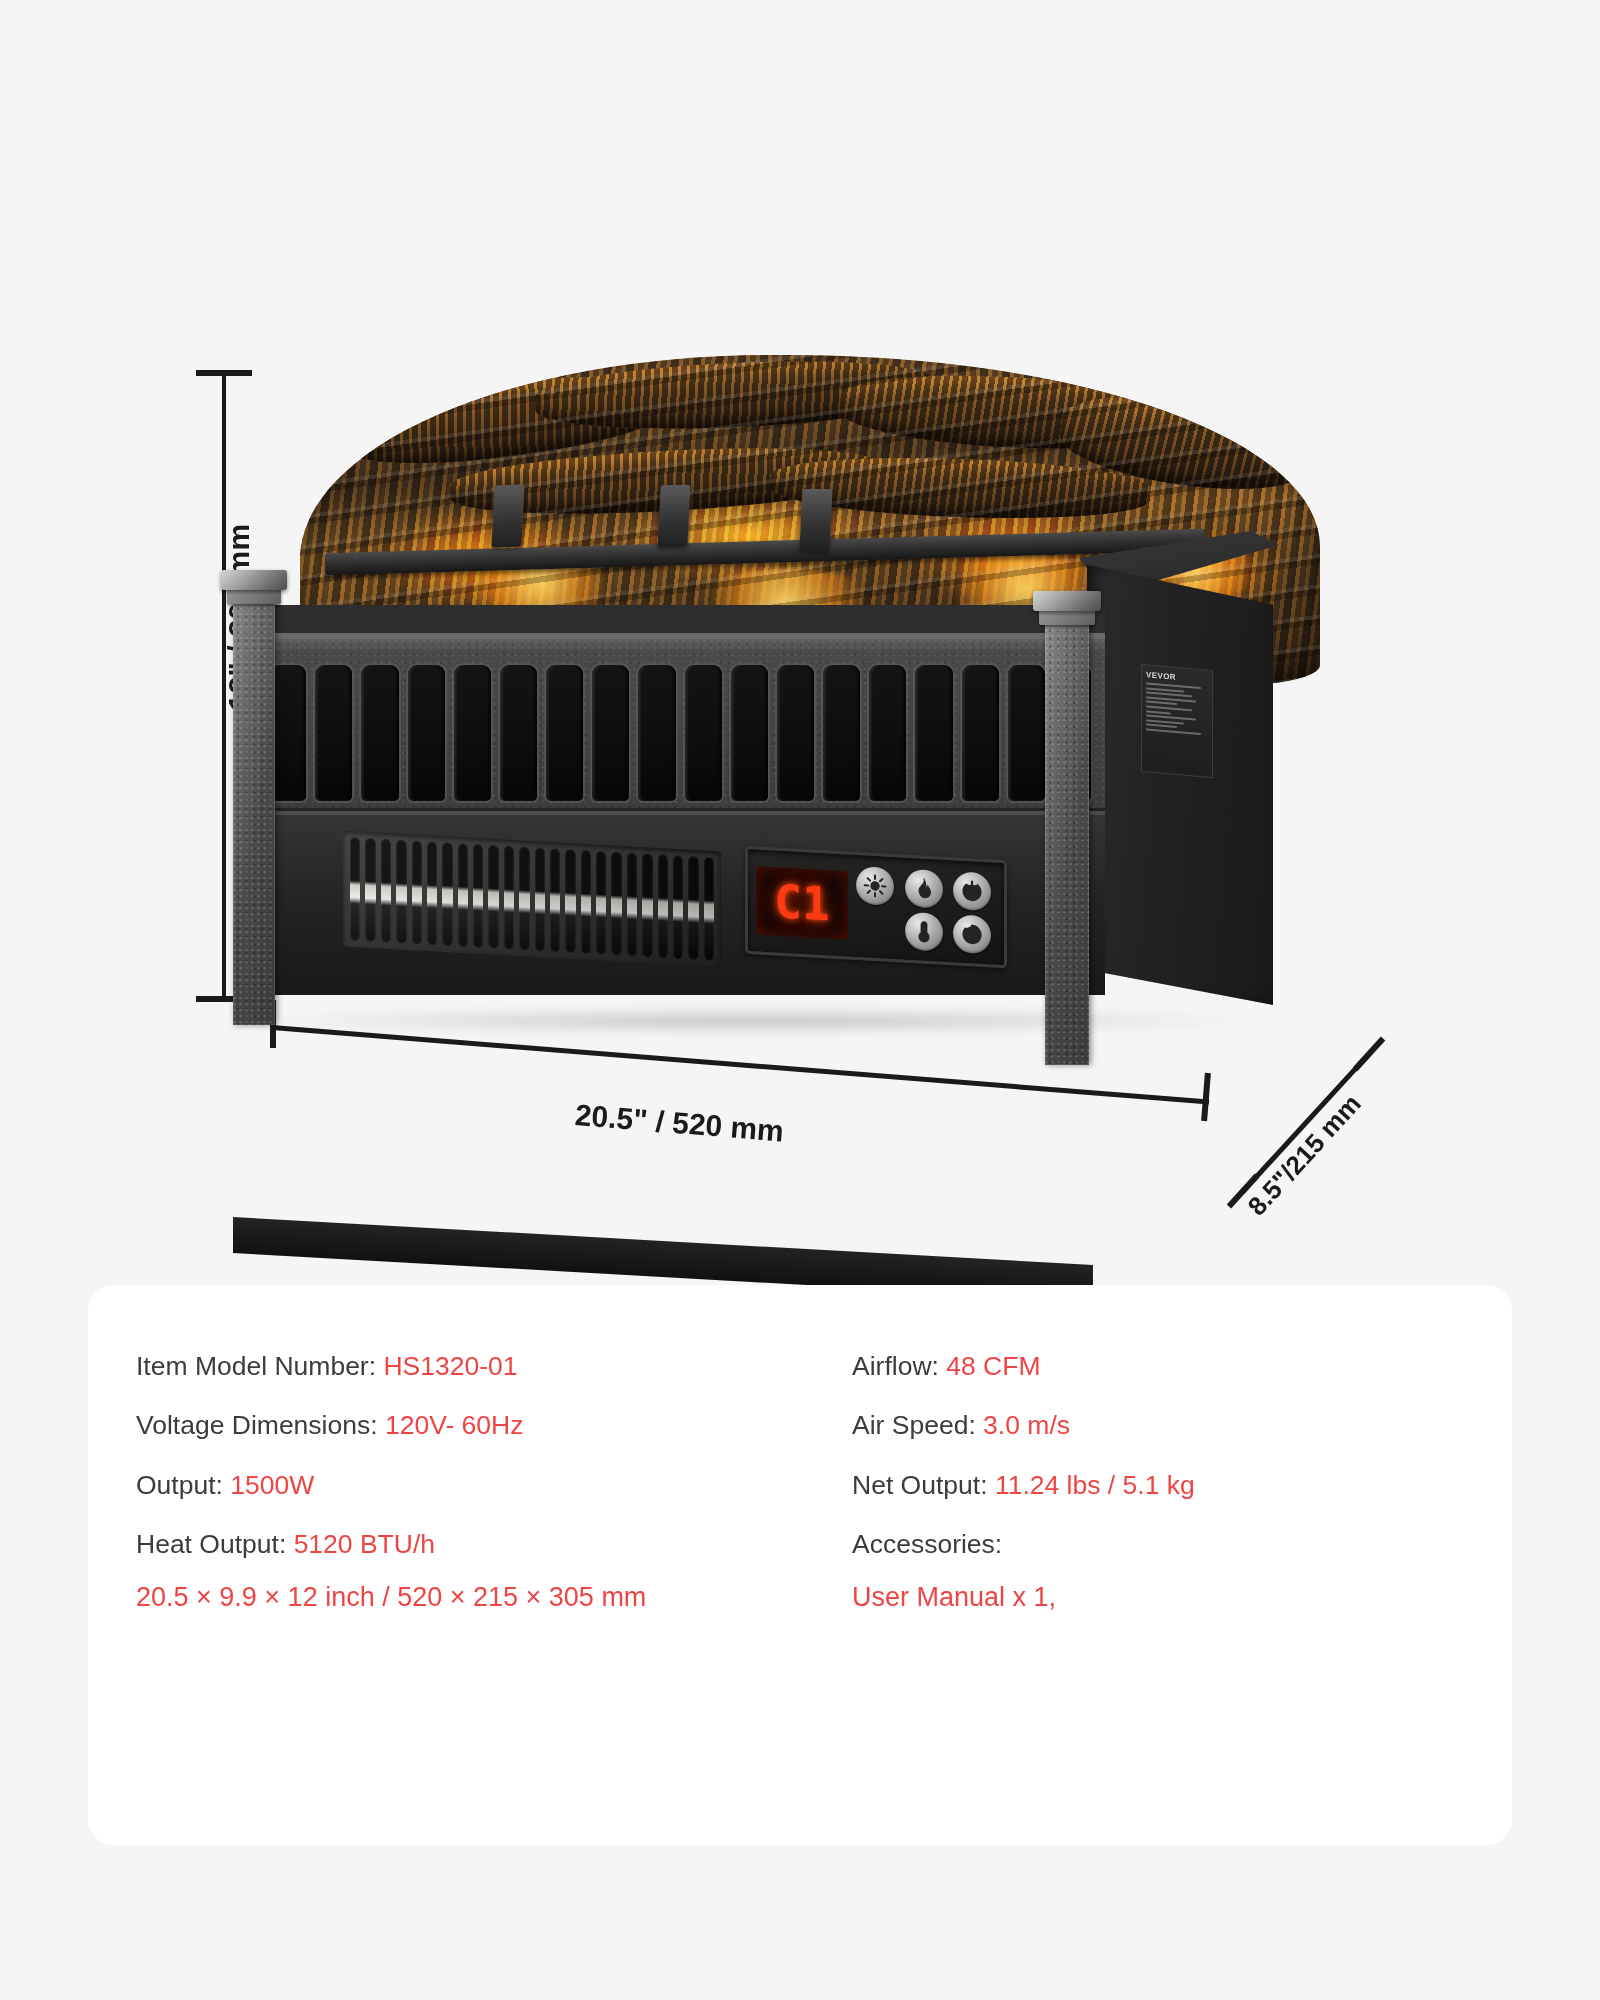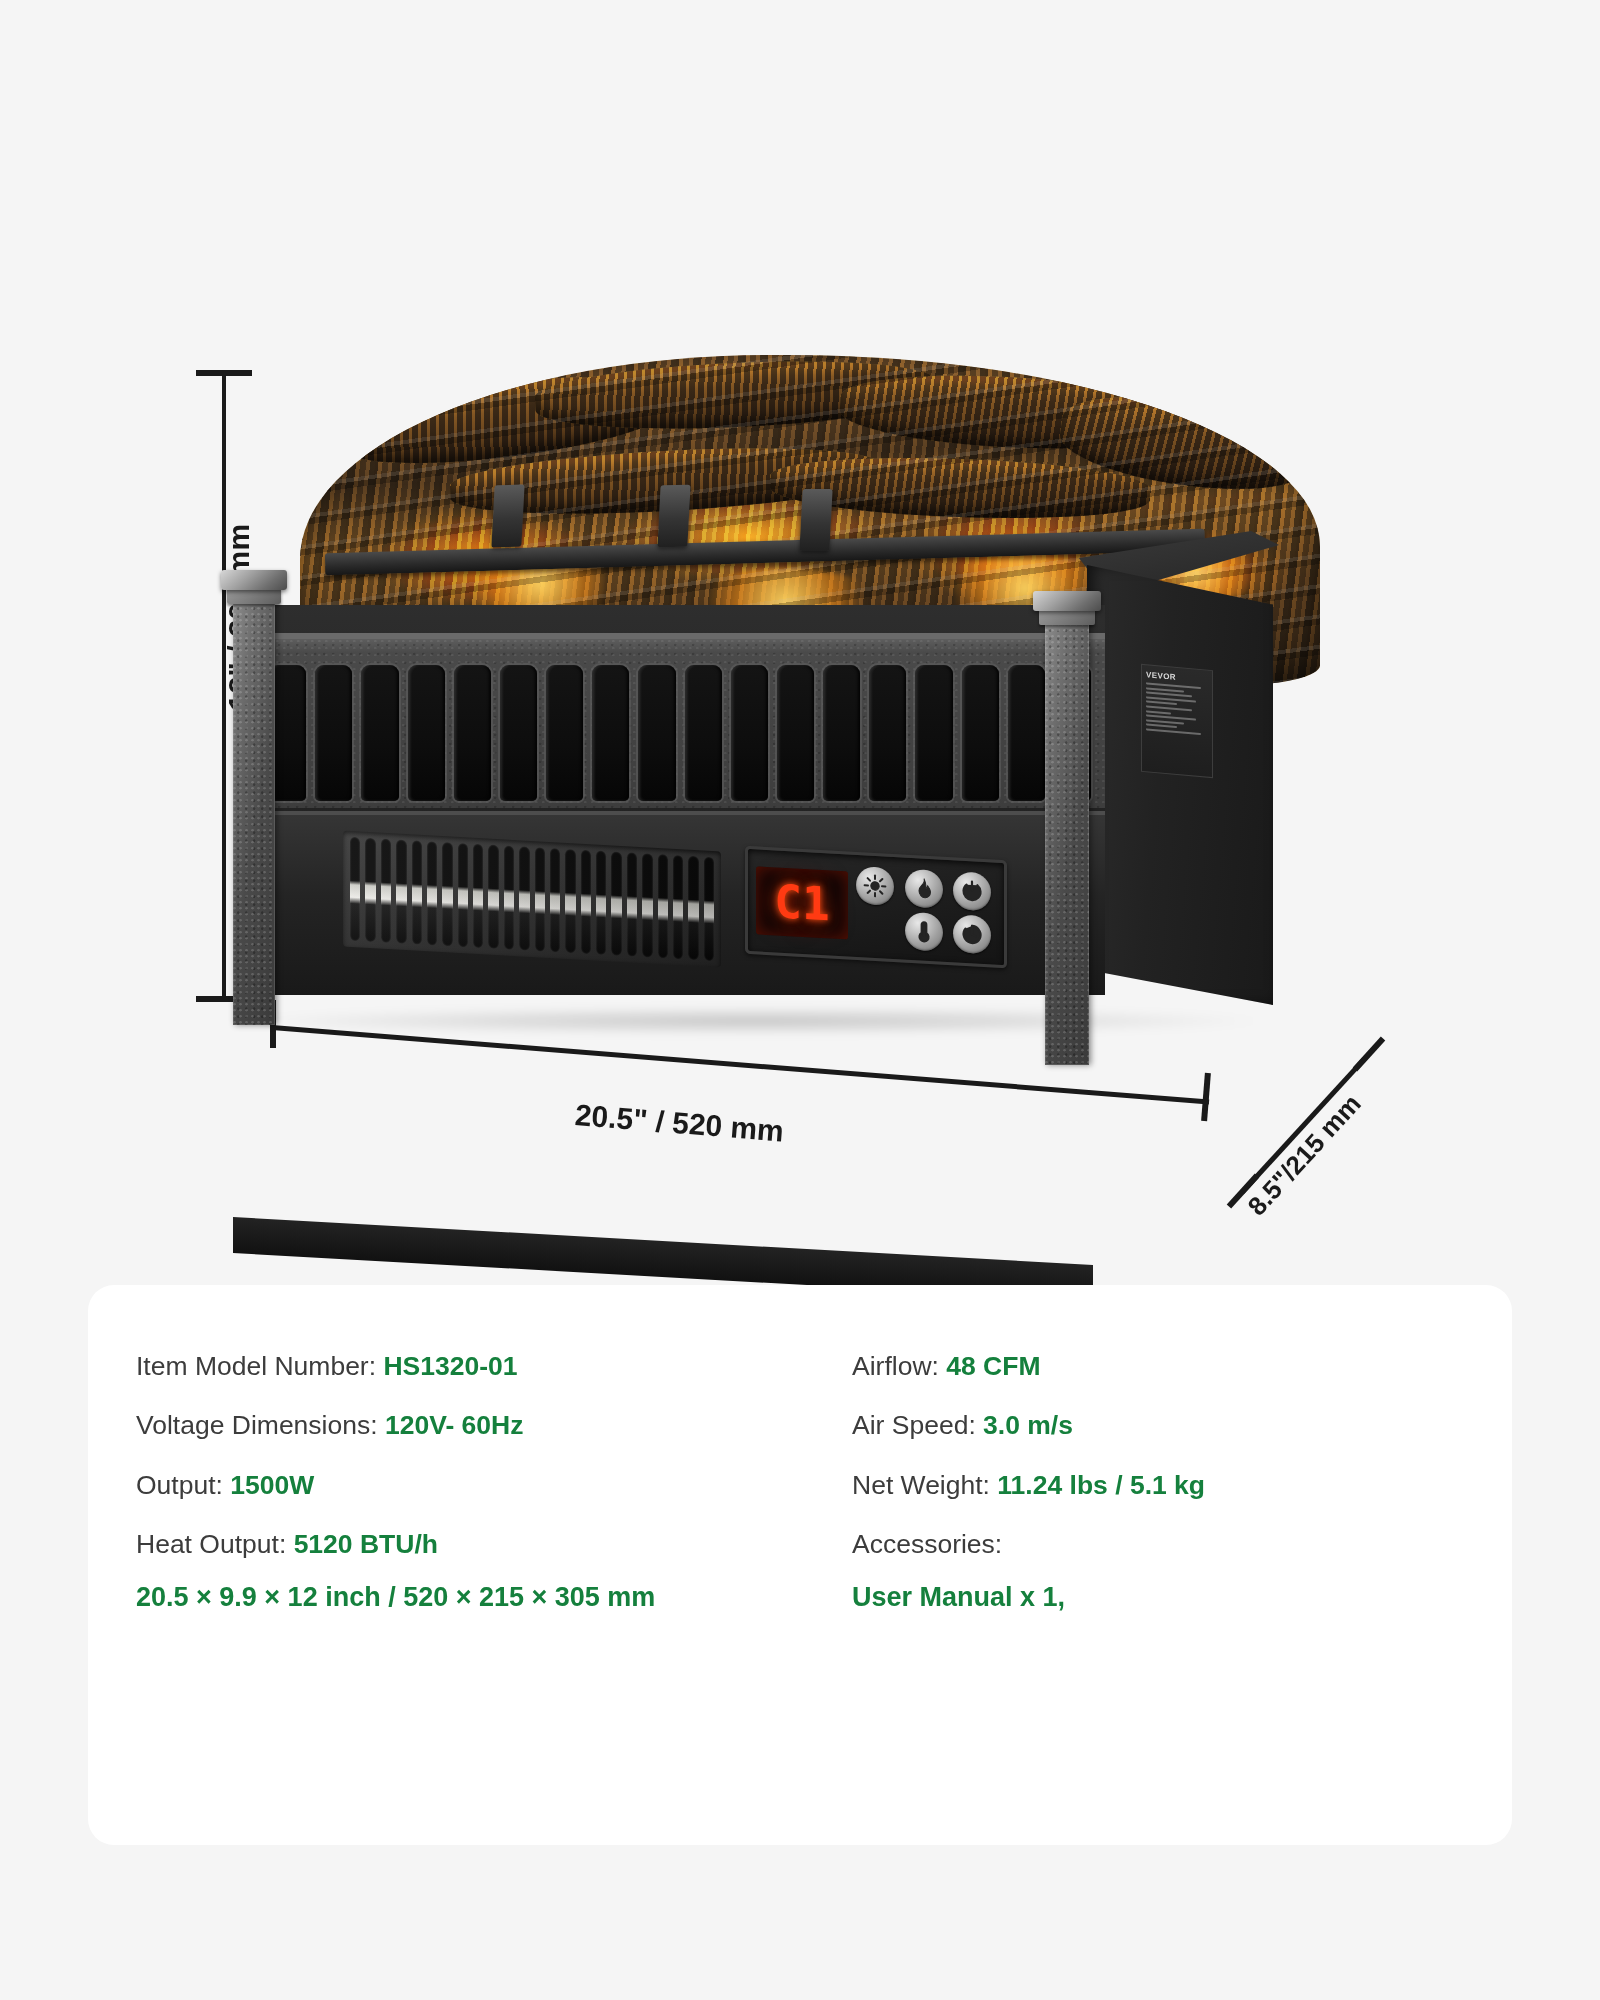--- a/index.html
+++ b/index.html
@@ -331,21 +331,21 @@
     position:absolute; left:0; top:0; width:100%; height:100%;
     display:flex; padding:66px 0 0 0;
   }
   .spec-col { flex:1 1 50%; padding-left:48px; }
   .spec-col.right { padding-left:52px; }
   .spec-row {
     font-size:26.5px; line-height:1.18;
     color:#3c3c3c; margin-bottom:28px; white-space:nowrap;
   }
   .spec-label { font-weight:400; }
-  .spec-value { font-weight:700; color:#15803d; }
+  .spec-value { font-weight:400; color:#ef4444; }
   .spec-row.value-only { margin-top:-6px; }
   .spec-row.value-only .spec-value { font-size:27px;text-align:center; }
 </style>
 </head>
 <body>
 
 <div id="product-stage">
 
   <div class="dimline" id="dim-height-line"></div>
   <div class="dimline" id="dim-height-cap-top"></div>
@@ -558,21 +558,21 @@
     <div class="spec-col right">
       <div class="spec-row">
         <span class="spec-label">Airflow: </span>
         <span class="spec-value">48 CFM</span>
       </div>
       <div class="spec-row">
         <span class="spec-label">Air Speed: </span>
         <span class="spec-value">3.0 m/s</span>
       </div>
       <div class="spec-row">
-        <span class="spec-label">Net Weight: </span>
+        <span class="spec-label">Net Output: </span>
         <span class="spec-value">11.24 lbs / 5.1 kg</span>
       </div>
       <div class="spec-row">
         <span class="spec-label">Accessories: </span>
       </div>
       <div class="spec-row value-only">
         <span class="spec-value">User Manual x 1,</span>
       </div>
     </div>
 

